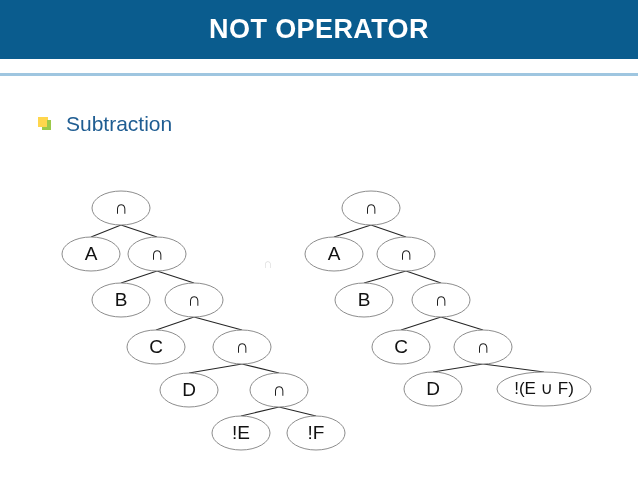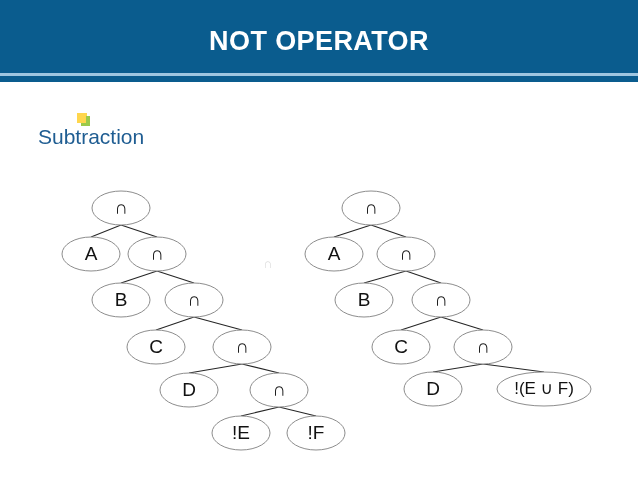--- a/index.html
+++ b/index.html
@@ -14,21 +14,21 @@
     font-family: "Liberation Sans", sans-serif;
     position: relative;
   }
 
   
   .slide-header {
     position: absolute;
     left: 0;
     top: 0;
     width: 638px;
-    height: 82px;
+    height: 59px;
     background: #0a5c8e;
     display: flex;
     align-items: center;
     justify-content: center;
   }
   .slide-title {
     color: #ffffff;
     font-size: 27px;
     font-weight: bold;
     letter-spacing: 0.4px;
@@ -45,21 +45,20 @@
     background: #9fc6e0;
   }
 
   
   .bullet-row {
     position: absolute;
     left: 38px;
     top: 113px;
     display: flex;
     align-items: center;
-    flex-direction: column;
   }
   .bullet-marker {
     width: 13px;
     height: 13px;
     margin-right: 15px;
     position: relative;
     flex: 0 0 auto;
   }
   .bullet-marker .sq-a {
     position: absolute;

